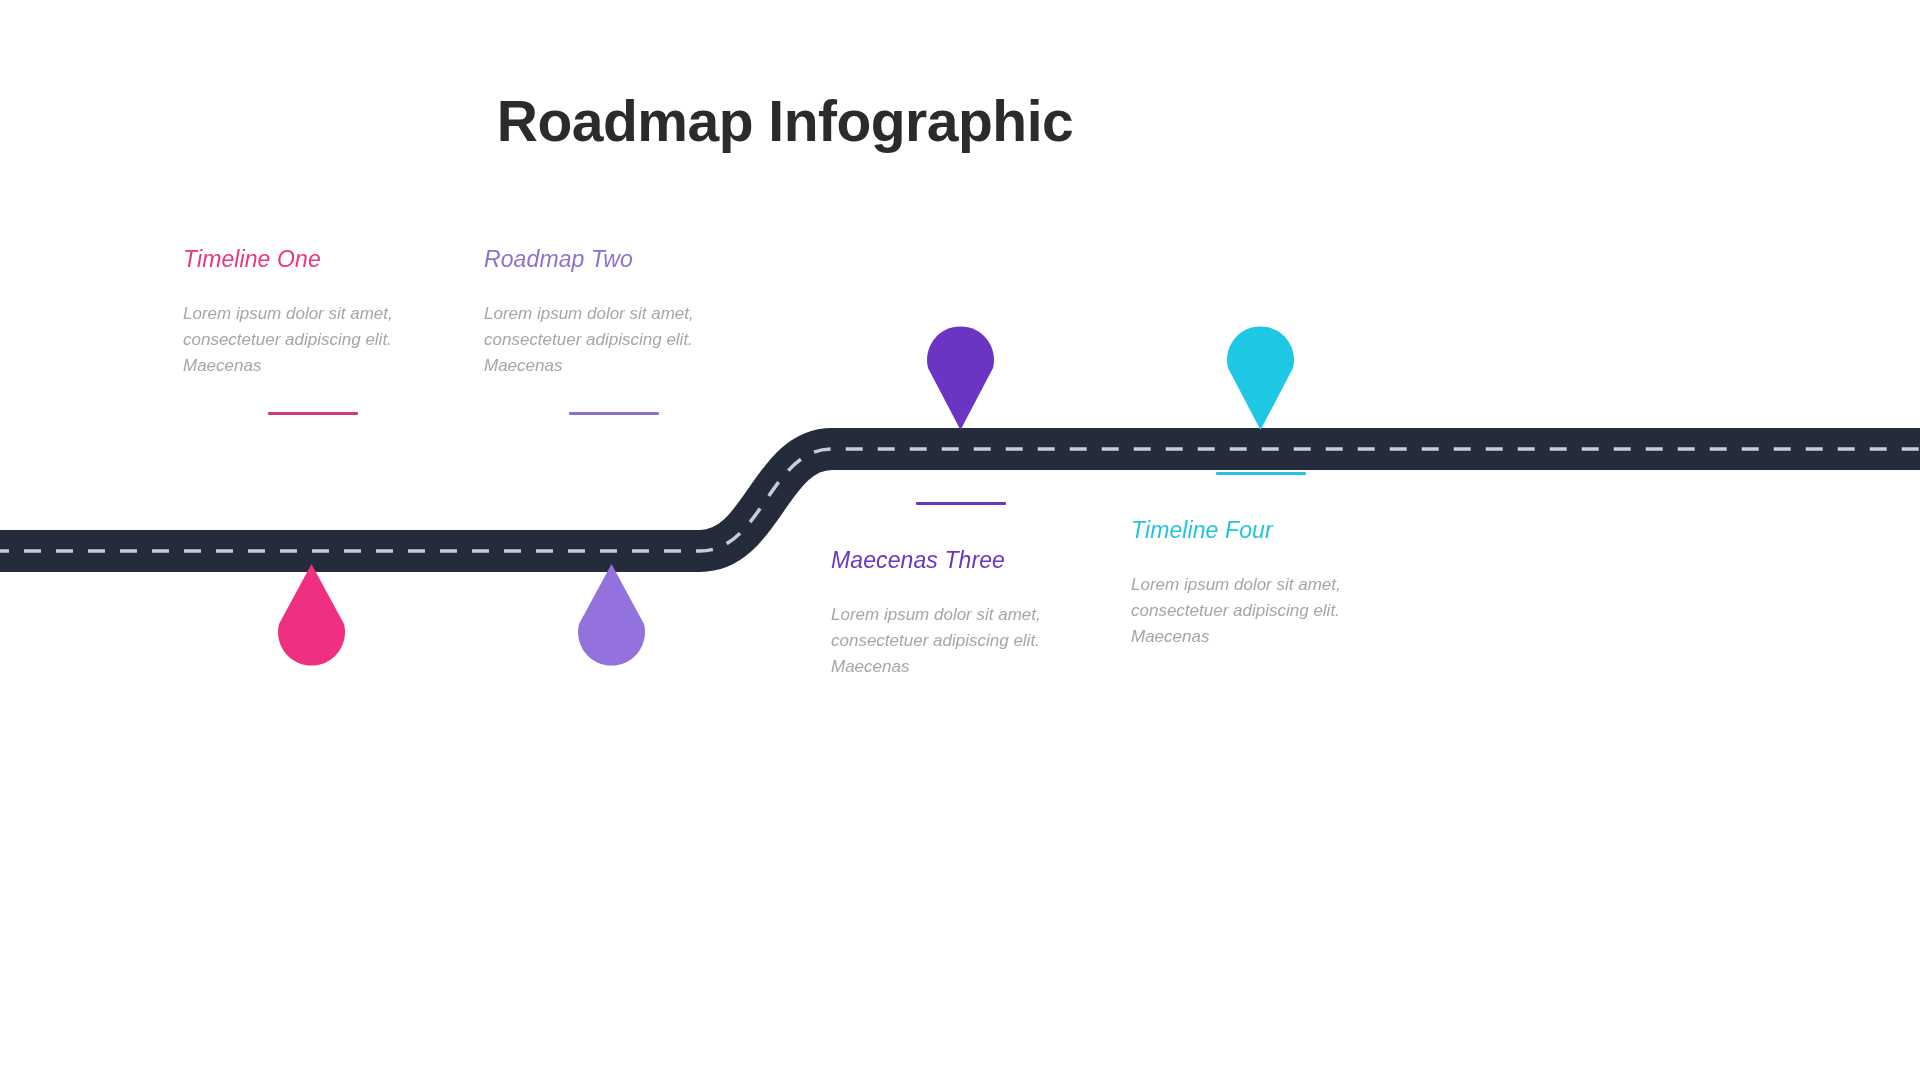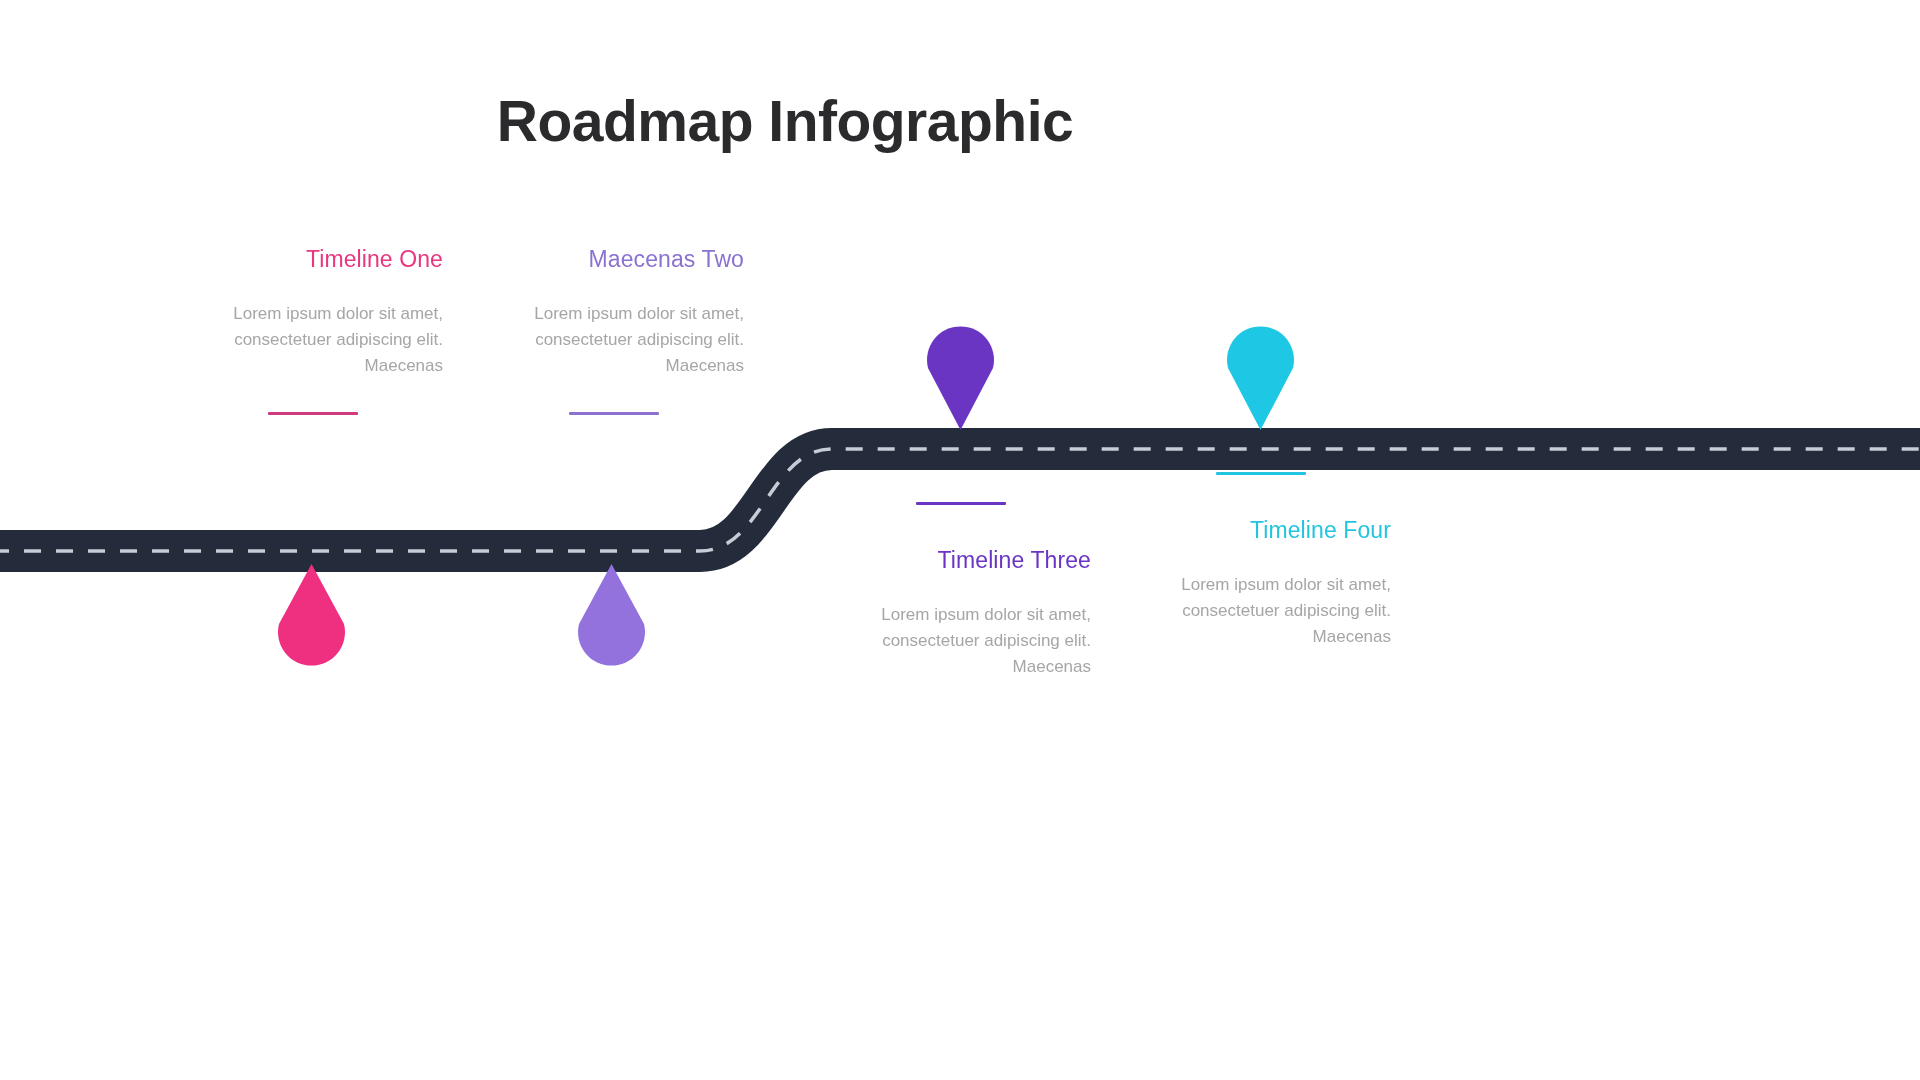--- a/index.html
+++ b/index.html
@@ -22,21 +22,21 @@
     font-weight:bold;
     letter-spacing:-0.5px;
     color:#2b2b2d;
     white-space:nowrap;
   }
 
   
   #road-layer { position:absolute; left:0; top:0; width:1920px; height:1080px; }
 
   
-  .tl { position:absolute; width:260px; text-align:right; }
+  .tl { position:absolute; width:260px; text-align:left;font-style:italic; }
   .tl-head {
     font-size:23px;
     font-weight:normal;
     letter-spacing:.1px;
     white-space:nowrap;
   }
   .tl-body {
     font-size:17px;
     line-height:1.52;
     color:#a6a6a8;
@@ -97,28 +97,28 @@
     <path d="M47.5 114 L80 52 A33.5 33.5 0 1 0 15 52 Z" fill="#1ec8e4"></path>
   </svg>
 
   <div class="tl above" style="left:183px; top:246px;">
     <div class="tl-head" style="color:#e8367f;">Timeline One</div>
     <div class="tl-body">Lorem ipsum dolor sit amet, consectetuer adipiscing elit. Maecenas</div>
     <div class="tl-rule" style="background:#cf3a7e;"></div>
   </div>
 
   <div class="tl above" style="left:484px; top:246px;">
-    <div class="tl-head" style="color:#8b72d0;">Maecenas Two</div>
+    <div class="tl-head" style="color:#8b72d0;">Roadmap Two</div>
     <div class="tl-body">Lorem ipsum dolor sit amet, consectetuer adipiscing elit. Maecenas</div>
     <div class="tl-rule" style="background:#8b72d0;"></div>
   </div>
 
   <div class="tl below" style="left:831px; top:502px;">
     <div class="tl-rule" style="background:#6b35c4;"></div>
-    <div class="tl-head" style="color:#6b35c4;">Timeline Three</div>
+    <div class="tl-head" style="color:#6b35c4;">Maecenas Three</div>
     <div class="tl-body">Lorem ipsum dolor sit amet, consectetuer adipiscing elit. Maecenas</div>
   </div>
 
   <div class="tl below" style="left:1131px; top:472px;">
     <div class="tl-rule" style="background:#22c4e0;"></div>
     <div class="tl-head" style="color:#22c4e0;">Timeline Four</div>
     <div class="tl-body">Lorem ipsum dolor sit amet, consectetuer adipiscing elit. Maecenas</div>
   </div>
 
 </div>

